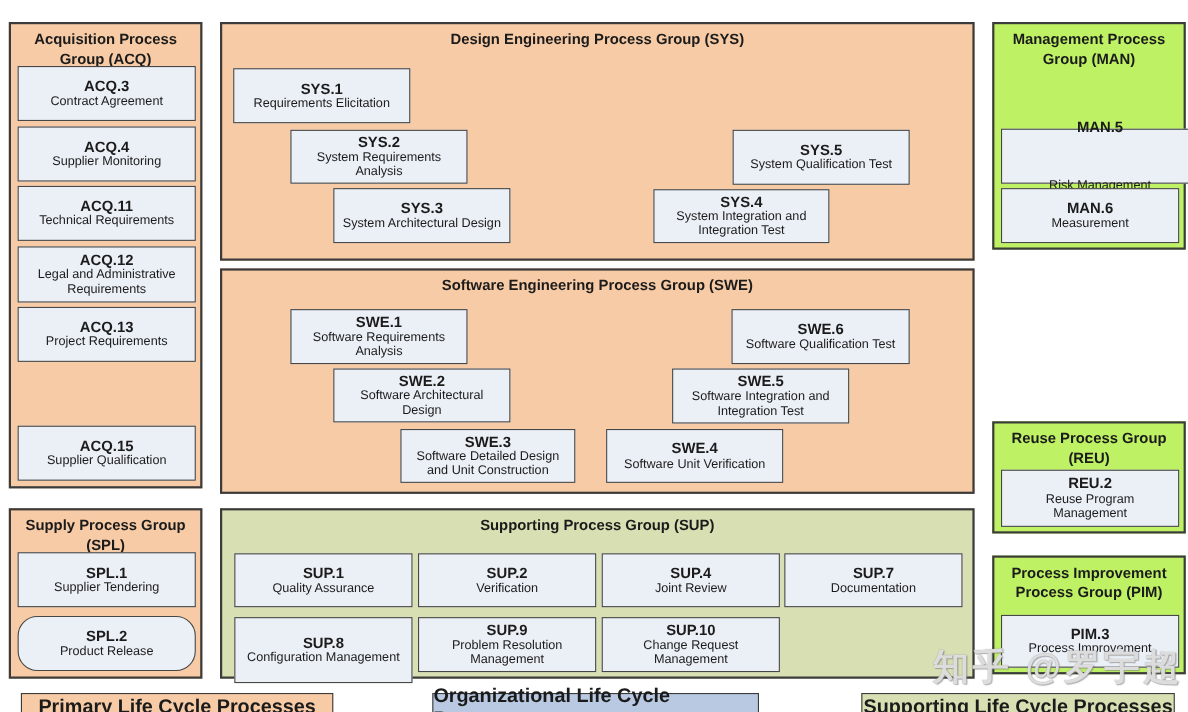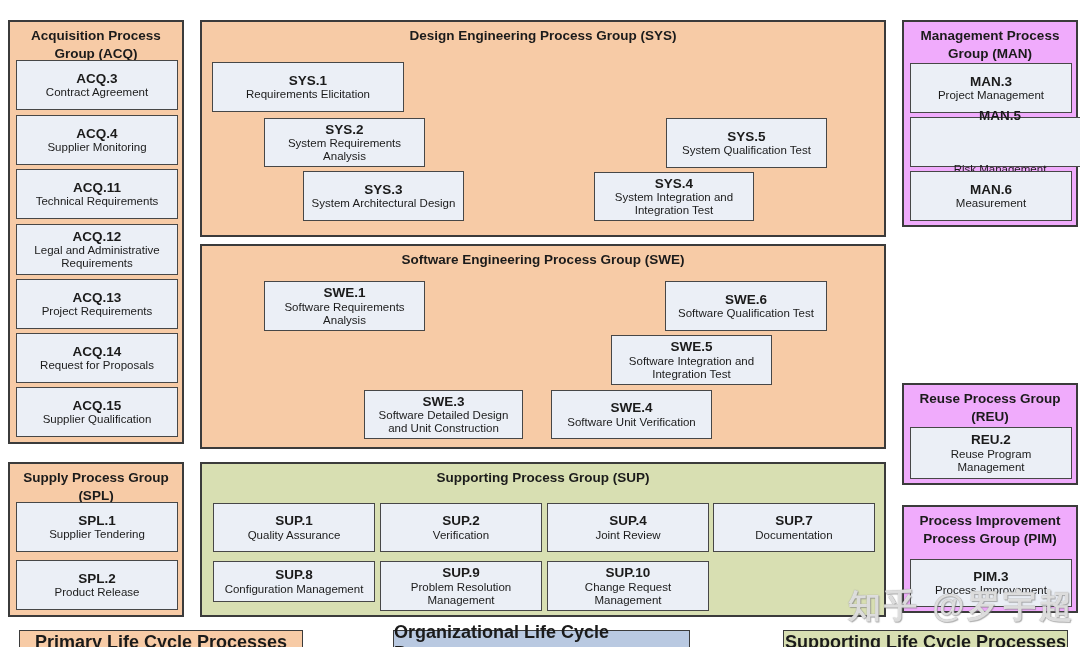--- a/index.html
+++ b/index.html
@@ -2,21 +2,21 @@
 <html><head>
 <meta charset="utf-8">
 <style>
   html,body{margin:0;padding:0;background:#ffffff;}
   .canvas{
     position:relative;width:1080px;height:647px;background:#ffffff;
     font-family:"Liberation Sans",sans-serif;color:#1b1b1b;overflow:hidden;margin-top:12px;
   }
   .group{position:absolute;border:2px solid #3b3b3b;box-sizing:border-box;}
   .g-primary{background:#F7CBA6;}
-  .g-org{background:#f0abfc;}
+  .g-org{background:#bef264;}
   .g-sup{background:#D8DFB2;}
   .gtitle{
     font-weight:bold;font-size:13.5px;line-height:1.3;text-align:center;
     padding:5px 4px 0 4px;
   }
   .pbox{
     position:absolute;background:#EBEFF6;border:1.4px solid #474747;
     box-sizing:border-box;display:flex;flex-direction:column;
     align-items:center;justify-content:center;text-align:center;
     padding:2px 5px;
@@ -56,45 +56,41 @@
       <div class="plabel">Technical Requirements</div>
     </div>
     <div class="pbox" style="left:6px;top:202px;width:162px;height:51px;">
       <div class="pcode">ACQ.12</div>
       <div class="plabel">Legal and Administrative Requirements</div>
     </div>
     <div class="pbox" style="left:6px;top:257px;width:162px;height:50px;">
       <div class="pcode">ACQ.13</div>
       <div class="plabel">Project Requirements</div>
     </div>
-    <div class="pbox" style="left:6px;top:311px;width:162px;height:50px;">
-      <div class="pcode">ACQ.14</div>
-      <div class="plabel">Request for Proposals</div>
-    </div>
     <div class="pbox" style="left:6px;top:365px;width:162px;height:50px;">
       <div class="pcode">ACQ.15</div>
       <div class="plabel">Supplier Qualification</div>
     </div>
   </div>
 
   <div class="group g-primary" style="left:8px;top:450px;width:176px;height:155px;">
     <div class="gtitle">Supply Process Group (SPL)</div>
     <div class="pbox" style="left:6px;top:38px;width:162px;height:50px;">
       <div class="pcode">SPL.1</div>
       <div class="plabel">Supplier Tendering</div>
     </div>
-    <div class="pbox" style="left:6px;top:96px;width:162px;height:50px;">
+    <div class="pbox" style="left:6px;top:96px;width:162px;height:50px;border-radius:18px;">
       <div class="pcode">SPL.2</div>
       <div class="plabel">Product Release</div>
     </div>
   </div>
 
   <div class="group g-primary" style="left:200px;top:8px;width:686px;height:217px;">
     <div class="gtitle">Design Engineering Process Group (SYS)</div>
-    <div class="pbox" style="left:10px;top:40px;width:192px;height:50px;">
+    <div class="pbox" style="left:10px;top:40px;width:161px;height:50px;">
       <div class="pcode">SYS.1</div>
       <div class="plabel">Requirements Elicitation</div>
     </div>
     <div class="pbox" style="left:62px;top:96px;width:161px;height:49px;">
       <div class="pcode">SYS.2</div>
       <div class="plabel">System Requirements Analysis</div>
     </div>
     <div class="pbox" style="left:101px;top:149px;width:161px;height:50px;">
       <div class="pcode">SYS.3</div>
       <div class="plabel">System Architectural Design</div>
@@ -108,20 +104,24 @@
       <div class="plabel">System Integration and Integration Test</div>
     </div>
   </div>
 
   <div class="group g-primary" style="left:200px;top:232px;width:686px;height:205px;">
     <div class="gtitle">Software Engineering Process Group (SWE)</div>
     <div class="pbox" style="left:62px;top:35px;width:161px;height:50px;">
       <div class="pcode">SWE.1</div>
       <div class="plabel">Software Requirements Analysis</div>
     </div>
+    <div class="pbox" style="left:101px;top:89px;width:161px;height:49px;">
+      <div class="pcode">SWE.2</div>
+      <div class="plabel">Software Architectural Design</div>
+    </div>
     <div class="pbox" style="left:162px;top:144px;width:159px;height:49px;">
       <div class="pcode">SWE.3</div>
       <div class="plabel">Software Detailed Design and Unit Construction</div>
     </div>
     <div class="pbox" style="left:463px;top:35px;width:162px;height:50px;">
       <div class="pcode">SWE.6</div>
       <div class="plabel">Software Qualification Test</div>
     </div>
     <div class="pbox" style="left:409px;top:89px;width:161px;height:50px;">
       <div class="pcode">SWE.5</div>
@@ -144,40 +144,36 @@
       <div class="plabel">Verification</div>
     </div>
     <div class="pbox" style="left:345px;top:39px;width:162px;height:49px;">
       <div class="pcode">SUP.4</div>
       <div class="plabel">Joint Review</div>
     </div>
     <div class="pbox" style="left:511px;top:39px;width:162px;height:49px;">
       <div class="pcode">SUP.7</div>
       <div class="plabel">Documentation</div>
     </div>
-    <div class="pbox" style="left:11px;top:97px;width:162px;height:41px;">
+    <div class="pbox" style="left:11px;top:97px;width:162px;height:60px;">
       <div class="pcode">SUP.8</div>
       <div class="plabel">Configuration Management</div>
     </div>
     <div class="pbox" style="left:178px;top:97px;width:162px;height:50px;">
       <div class="pcode">SUP.9</div>
       <div class="plabel">Problem Resolution Management</div>
     </div>
     <div class="pbox" style="left:345px;top:97px;width:162px;height:50px;">
       <div class="pcode">SUP.10</div>
       <div class="plabel">Change Request Management</div>
     </div>
   </div>
 
   <div class="group g-org" style="left:902px;top:8px;width:176px;height:207px;">
     <div class="gtitle">Management Process Group (MAN)</div>
-    <div class="pbox" style="left:6px;top:41px;width:162px;height:50px;">
-      <div class="pcode">MAN.3</div>
-      <div class="plabel">Project Management</div>
-    </div>
     <div class="pbox" style="left:6px;top:95px;width:180px;height:50px;gap:40px;">
       <div class="pcode">MAN.5</div>
       <div class="plabel">Risk Management</div>
     </div>
     <div class="pbox" style="left:6px;top:149px;width:162px;height:50px;">
       <div class="pcode">MAN.6</div>
       <div class="plabel">Measurement</div>
     </div>
   </div>
 

